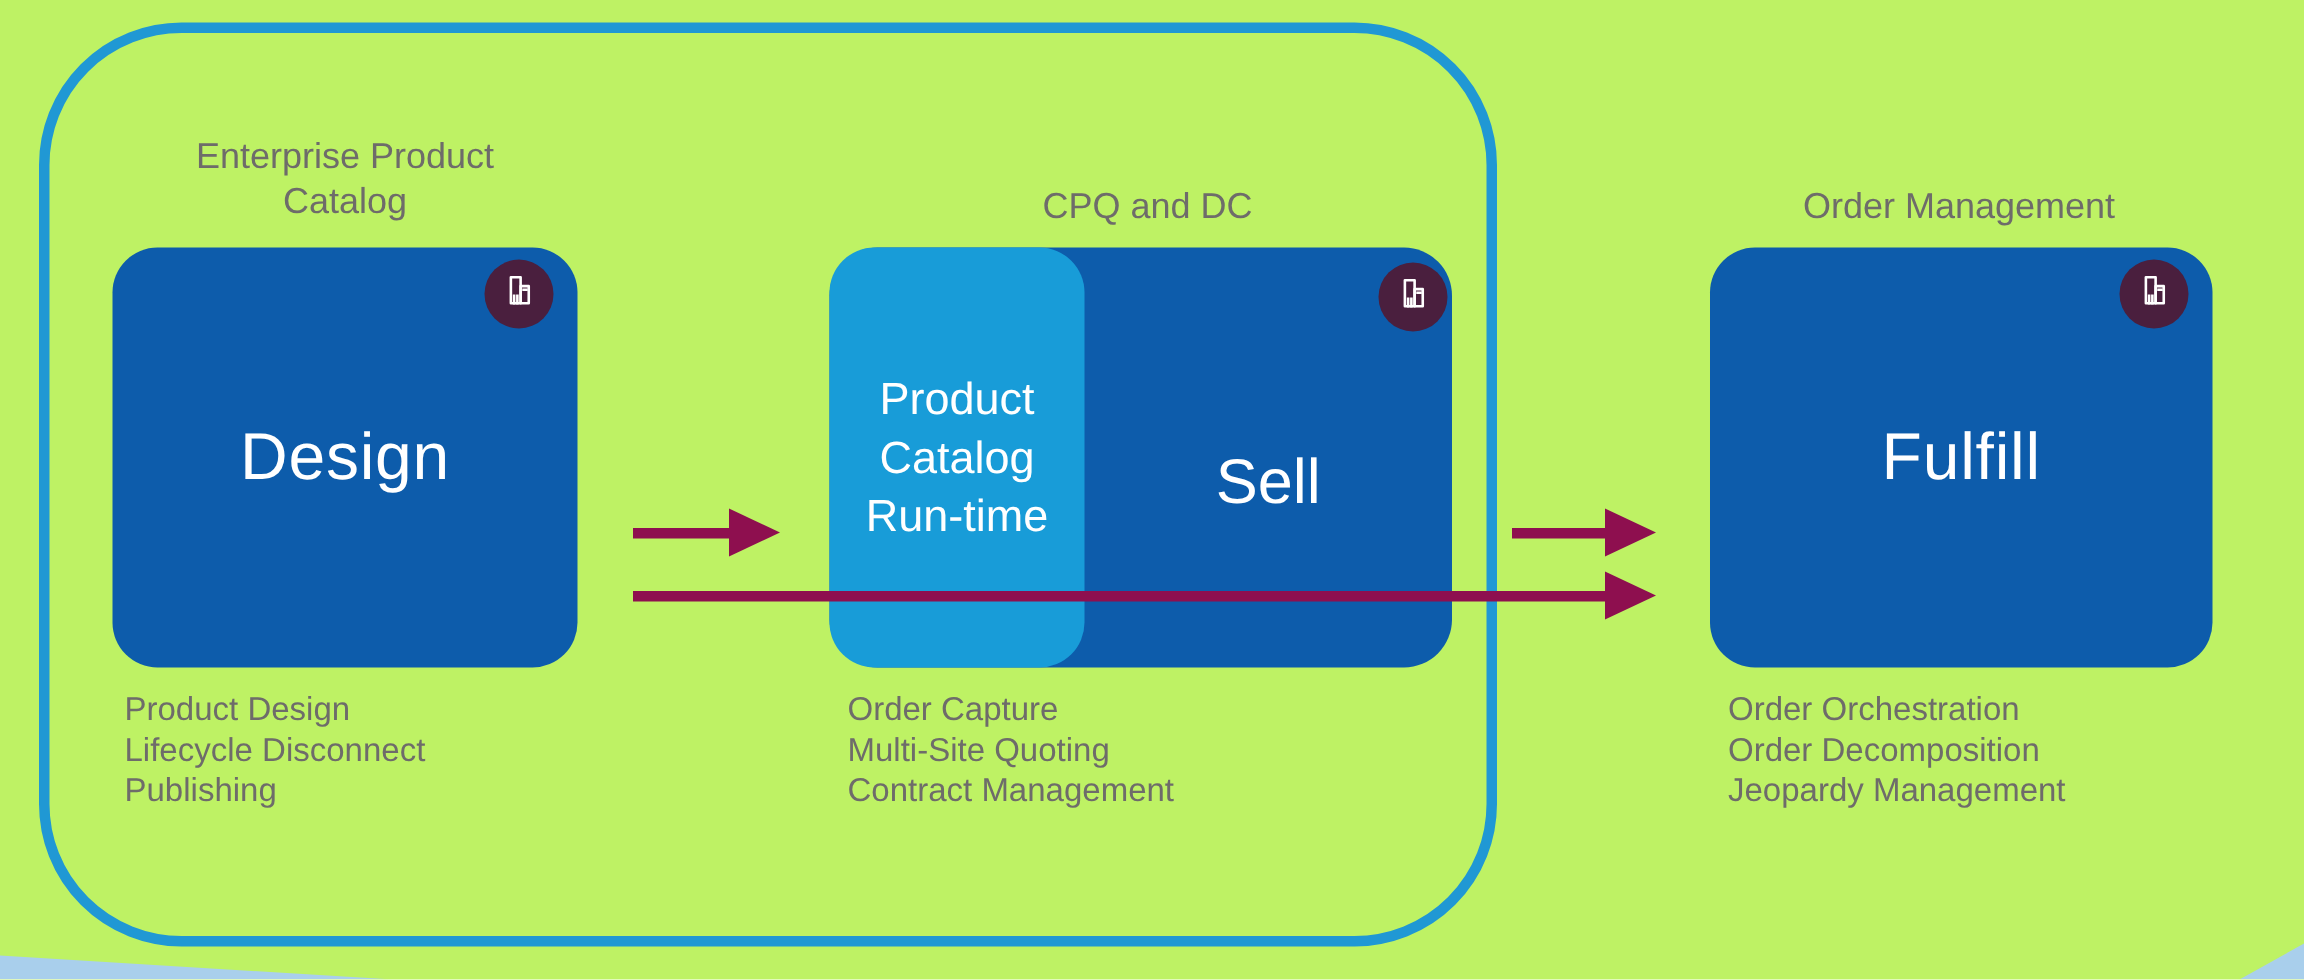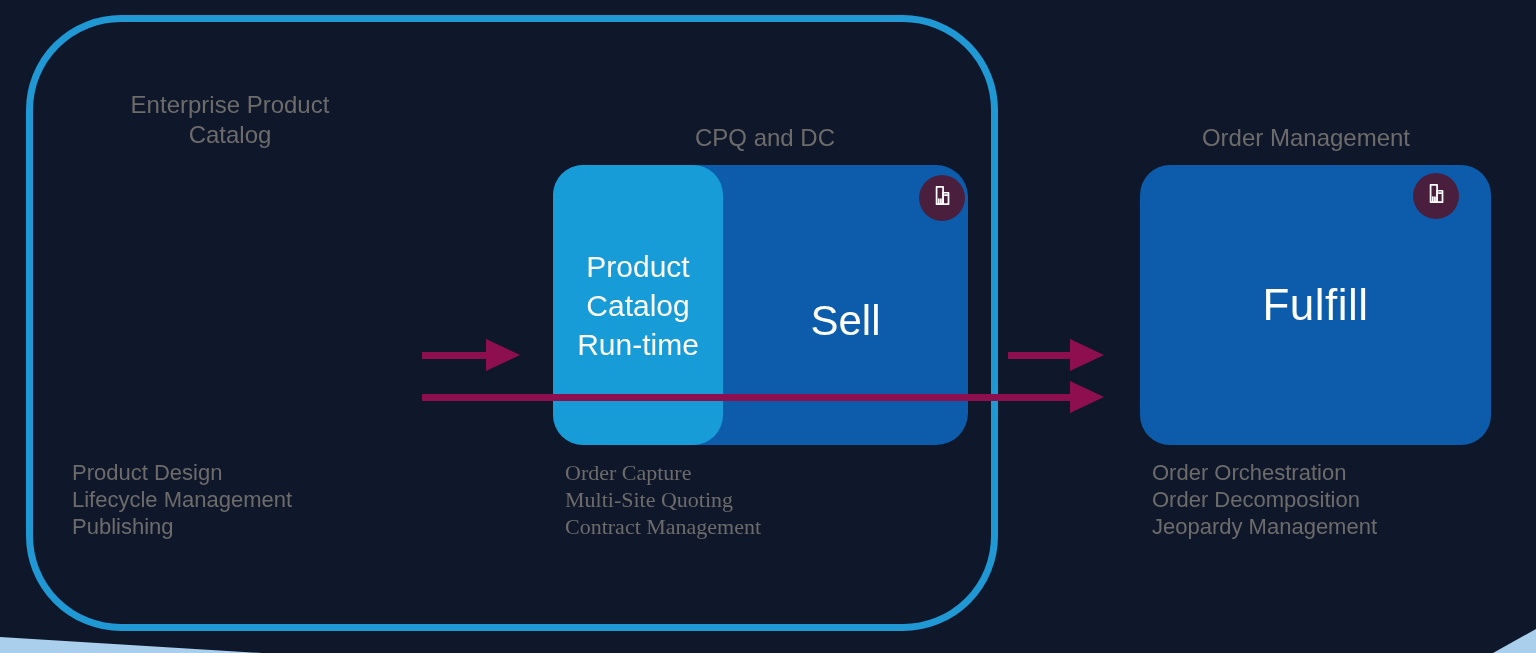--- a/index.html
+++ b/index.html
@@ -7,42 +7,42 @@
     --light-blue:#189CD8;
     --border-blue:#2098D4;
     --maroon:#8E0F4F;
     --badge-plum:#4A1F3E;
     --gray-text:#6E6C6A;
     --swoosh-blue:#A9CFEC;
     --box-text:#FFFFFF;
   }
   html,body{margin:0;padding:0;background:#fff;}
   .stage{
-    position:relative;width:1536px;height:653px;background:#0f172a;overflow:hidden;
+    position:relative;width:1536px;height:653px;background:#bef264;overflow:hidden;
     font-family:"Liberation Sans", sans-serif;
   }
   .enclosure{
     position:absolute;left:26px;top:15px;width:972px;height:616px;
     border:7px solid var(--border-blue);border-radius:95px;box-sizing:border-box;
     z-index:1;background:transparent;
   }
   .col-label{
     position:absolute;color:var(--gray-text);font-size:24px;line-height:30px;
     text-align:center;z-index:2;
   }
   .label-epc{left:110px;top:90px;width:240px;}
   .label-cpq{left:615px;top:123px;width:300px;}
   .label-om{left:1130px;top:123px;width:352px;}
   .box{
     position:absolute;top:165px;height:280px;background:var(--dark-blue);
     border-radius:30px;z-index:2;
   }
   .box-design{left:75px;width:310px;}
   .box-cpq{left:553px;width:415px;border-radius:32px;}
-  .box-fulfill{left:1140px;width:335px;padding-left:16px;}
+  .box-fulfill{left:1140px;width:335px;}
   .box-title{
     position:absolute;inset:0;display:flex;align-items:center;justify-content:center;
     color:var(--box-text);font-size:44px;letter-spacing:0.5px;
   }
   .cpq-left{
     position:absolute;left:0;top:0;width:170px;height:100%;
     background:var(--light-blue);border-radius:30px;
     display:flex;align-items:center;justify-content:center;
   }
   .cpq-left-title{
@@ -70,36 +70,50 @@
   .shaft-left-top{left:422px;top:352px;width:66px;}
   .head-left-top{left:486px;top:339px;}
   .shaft-long{left:422px;top:394px;width:650px;}
   .head-long{left:1070px;top:381px;}
   .shaft-right-top{left:1008px;top:352px;width:64px;}
   .head-right-top{left:1070px;top:339px;}
   .cap-list{
     position:absolute;top:459px;color:var(--gray-text);font-size:22px;line-height:27px;
     z-index:2;
   }
-  .list-epc{left:72px;width:330px;}
-  .list-cpq{left:565px;width:335px;font-family:Liberation Serif, serif;}
+  .list-epc{left:83px;width:330px;}
+  .list-cpq{left:565px;width:335px;}
   .list-om{left:1152px;width:360px;}
   .swoosh{position:absolute;left:0;top:613px;width:1536px;height:40px;z-index:0;}
 </style>
 </head>
 <body>
 
 <div class="stage">
 
   <div class="enclosure"></div>
 
   <div class="col-label label-epc">Enterprise Product Catalog</div>
   <div class="col-label label-cpq">CPQ and DC</div>
   <div class="col-label label-om">Order Management</div>
 
+  <div class="box box-design">
+    <div class="box-title">Design</div>
+    <div class="badge badge-design">
+      <span>
+        <svg width="26" height="26" viewBox="0 0 24 24" fill="none" stroke="#FFFFFF" stroke-width="1.6" stroke-linejoin="round" stroke-linecap="square">
+          <rect x="7" y="3.5" width="6" height="16"></rect>
+          <rect x="13" y="9" width="5" height="10.5"></rect>
+          <line x1="9" y1="15" x2="9" y2="19.5"></line>
+          <line x1="11" y1="15" x2="11" y2="19.5"></line>
+          <line x1="14.8" y1="11.2" x2="16.6" y2="11.2"></line>
+        </svg>
+      </span>
+    </div>
+  </div>
 
   <div class="box box-cpq">
     <div class="cpq-left">
       <div class="cpq-left-title">Product Catalog Run-time</div>
     </div>
     <div class="cpq-right">
       <div class="cpq-right-title">Sell</div>
     </div>
     <div class="badge badge-cpq">
       <span>
@@ -133,21 +147,21 @@
   <div class="arrow-head head-left-top"></div>
 
   <div class="arrow-shaft shaft-long"></div>
   <div class="arrow-head head-long"></div>
 
   <div class="arrow-shaft shaft-right-top"></div>
   <div class="arrow-head head-right-top"></div>
 
   <div class="cap-list list-epc">
     <div>Product Design</div>
-    <div>Lifecycle Management</div>
+    <div>Lifecycle Disconnect</div>
     <div>Publishing</div>
   </div>
   <div class="cap-list list-cpq">
     <div>Order Capture</div>
     <div>Multi-Site Quoting</div>
     <div>Contract Management</div>
   </div>
   <div class="cap-list list-om">
     <div>Order Orchestration</div>
     <div>Order Decomposition</div>

